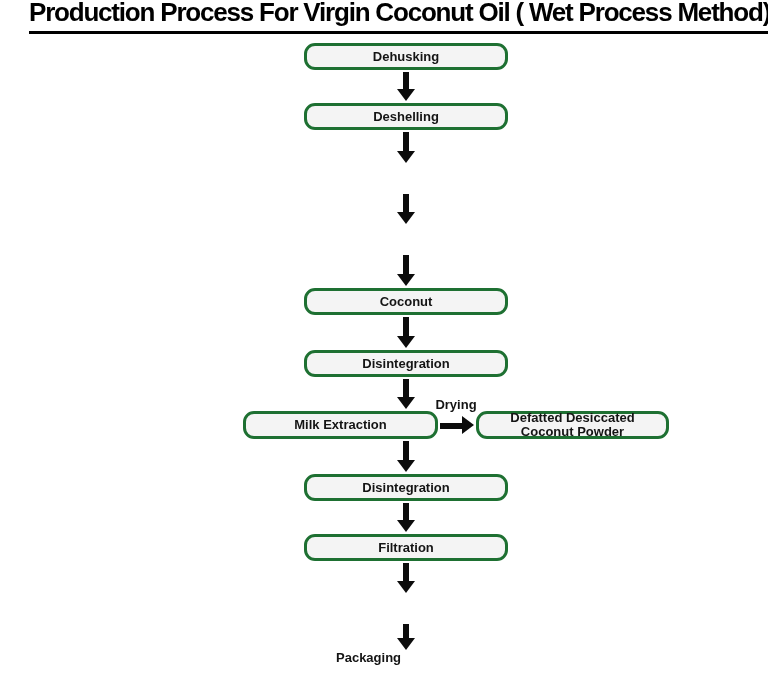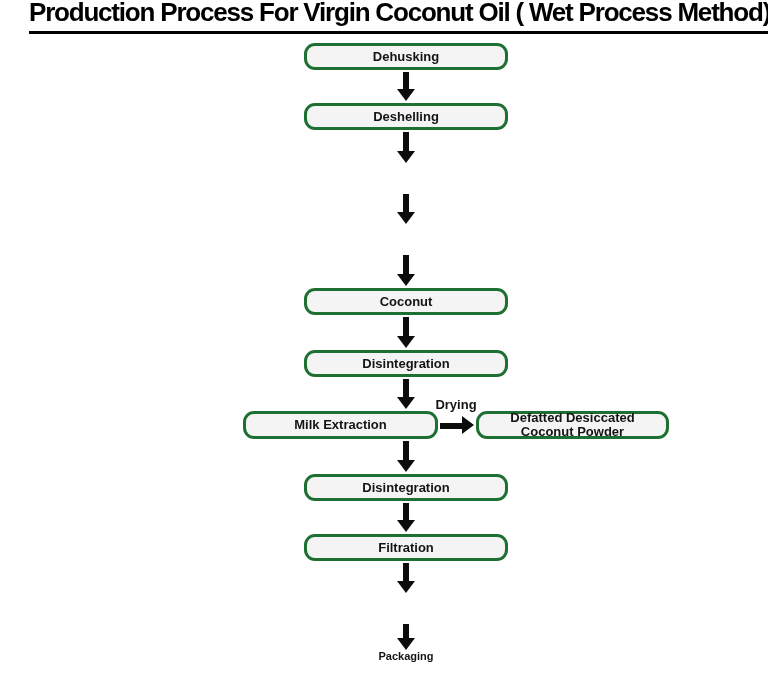--- a/index.html
+++ b/index.html
@@ -44,22 +44,22 @@
   .harrow::after{
     content:"";position:absolute;right:0;top:0;width:0;height:0;
     border-top:9px solid transparent;border-bottom:9px solid transparent;
     border-left:12px solid var(--arrow,#0c0c0c);
   }
   .drying-label{
     position:absolute;left:400px;top:397px;width:64px;text-align:center;
     font-weight:bold;font-size:13px;
   }
   .packaging-label{
-    position:absolute;left:312px;top:650px;width:140px;text-align:center;
-    font-weight:bold;font-size:11px;
+    position:absolute;left:312px;top:650px;width:140px;text-align:left;
+    font-weight:bold;font-size:13px;
   }
 </style>
 </head>
 <body>
 
 <div class="stage">
 
   <div class="title">Production Process For Virgin Coconut Oil ( Wet Process Method)</div>
 
   <div class="node main" style="top:43px">

